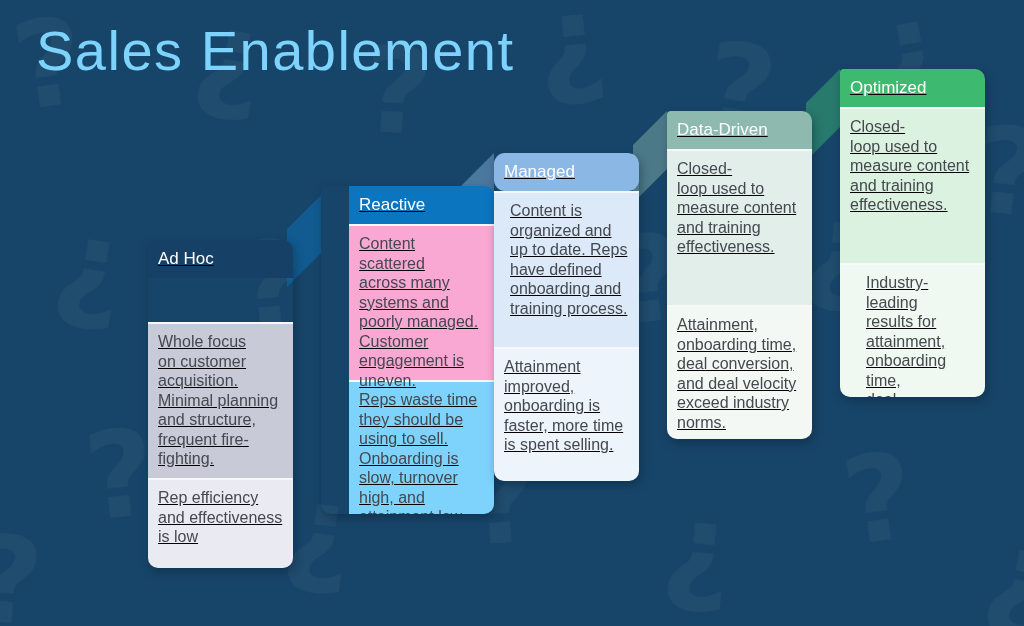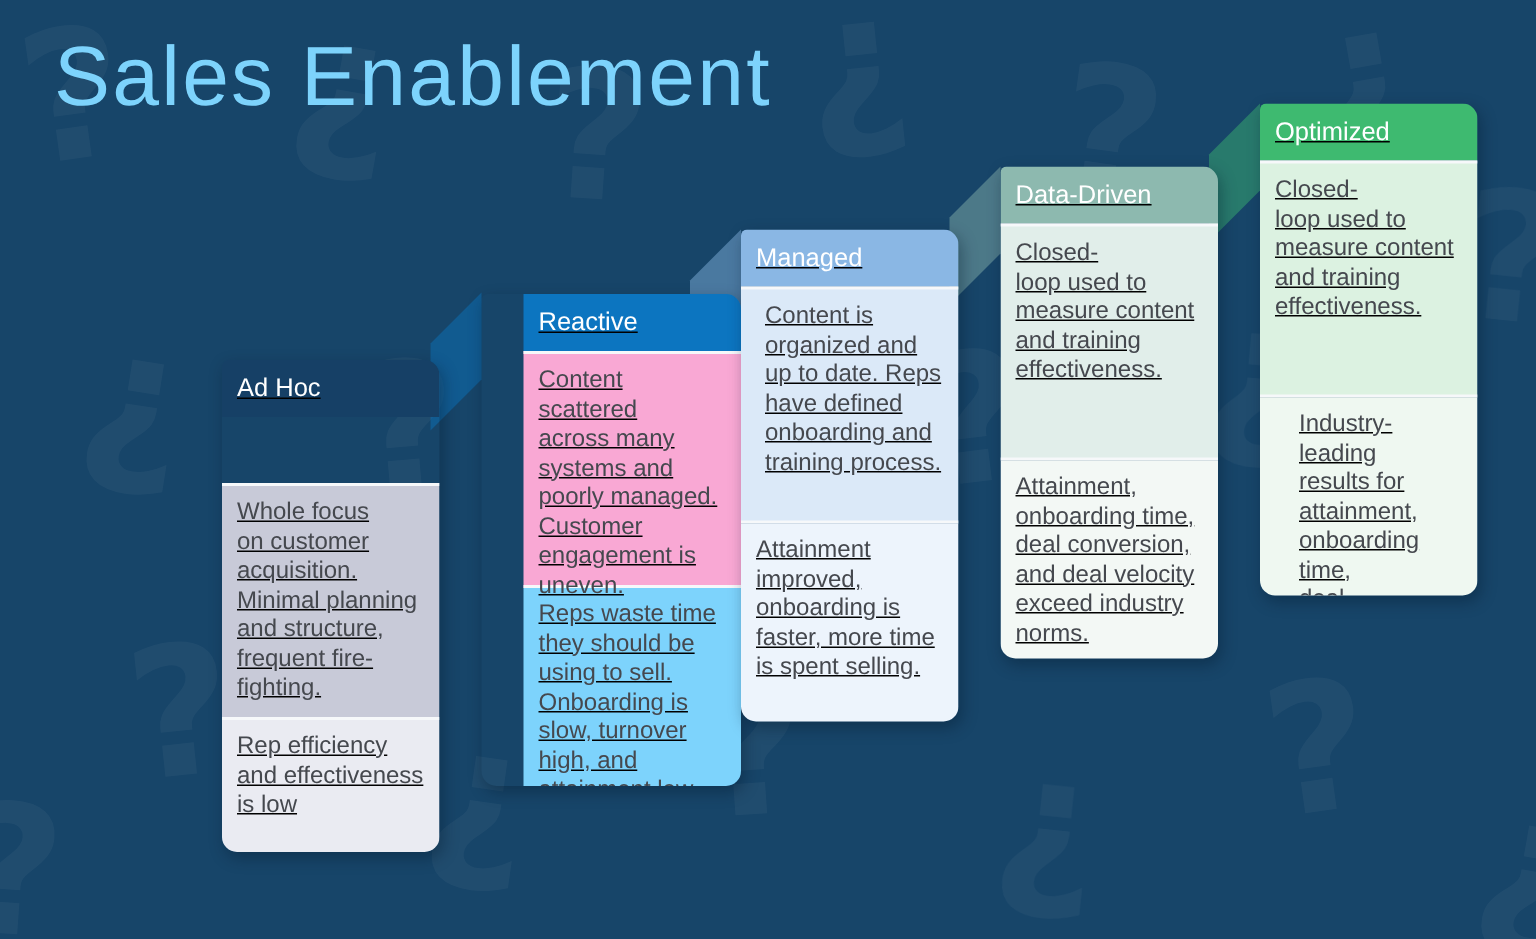--- a/index.html
+++ b/index.html
@@ -34,26 +34,26 @@
   .card .sec{
     box-sizing:border-box;
     padding:8px 10px;
     font-size:16px;line-height:19.5px;
     color:#45484e;
     white-space:pre-line;
   }
   .sec.top{height:158px;border-top:2px solid #f6f8fa;border-bottom:2px solid #f6f8fa;}
   .sec.bot{height:160px;}
   
-  .c0{left:148px;top:240px;} .c1{left:321px;top:196px;padding-left:28px;} .c2{left:494px;top:153px;}
+  .c0{left:148px;top:240px;} .c1{left:321px;top:186px;padding-left:28px;} .c2{left:494px;top:153px;}
   .c3{left:667px;top:111px;} .c4{left:840px;top:69px;}
   
   .c0 .hd{background:#164066;} .c0 .top{background:#c8cad8;margin-top:44px;} .c0 .bot{background:#eaebf2;}
   .c1 .hd{background:#0c75c0;} .c1 .top{background:#f9a8d4;} .c1 .bot{background:#7dd3fc;}
-  .c2 .hd{background:#8ab7e4;} .c2 .top{background:#dbe9f8;padding-left:16px;} .c2 .bot{background:#edf4fc;}
+  .c2 .hd{background:#8ab7e4;border-radius:11px;} .c2 .top{background:#dbe9f8;padding-left:16px;} .c2 .bot{background:#edf4fc;}
   .c3 .hd{background:#8db9af;} .c3 .top{background:#e1eeea;} .c3 .bot{background:#f3f8f5;}
   .c4 .hd{background:#3eba70;} .c4 .top{background:#dcf2e1;} .c4 .bot{background:#eff8f1;padding-left:26px;}
 </style>
 </head>
 <body>
 
 <div class="stage">
 
   <svg class="bg-svg" width="1024" height="626" font-family="DejaVu Sans, sans-serif" font-weight="bold" font-size="120" fill="#ffffff" opacity="1">
     <g opacity="0.04">

